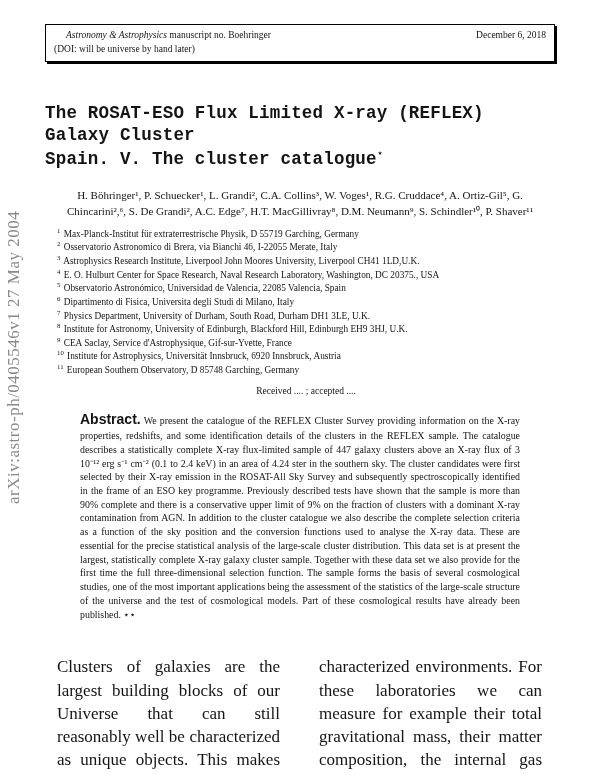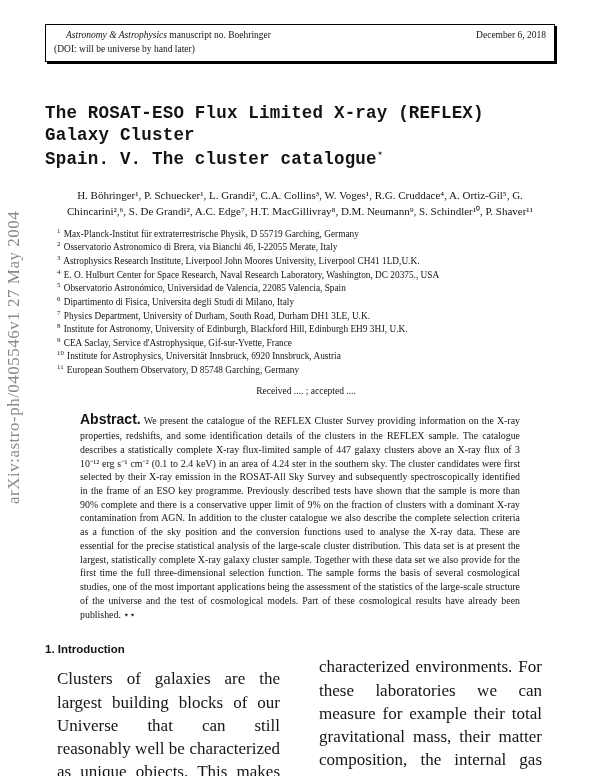--- a/index.html
+++ b/index.html
@@ -145,21 +145,20 @@
     <p class="received">Received .... ; accepted ....</p>
 
     <div class="abstract">
       <b>Abstract.</b>
       <span>We present the catalogue of the REFLEX Cluster Survey providing information on the X-ray properties, redshifts, and some identification details of the clusters in the REFLEX sample. The catalogue describes a statistically complete X-ray flux-limited sample of 447 galaxy clusters above an X-ray flux of 3 10⁻¹² erg s⁻¹ cm⁻² (0.1 to 2.4 keV) in an area of 4.24 ster in the southern sky. The cluster candidates were first selected by their X-ray emission in the ROSAT-All Sky Survey and subsequently spectroscopically identified in the frame of an ESO key programme. Previously described tests have shown that the sample is more than 90% complete and there is a conservative upper limit of 9% on the fraction of clusters with a dominant X-ray contamination from AGN. In addition to the cluster catalogue we also describe the complete selection criteria as a function of the sky position and the conversion functions used to analyse the X-ray data. These are essential for the precise statistical analysis of the large-scale cluster distribution. This data set is at present the largest, statistically complete X-ray galaxy cluster sample. Together with these data set we also provide for the first time the full three-dimensional selection function. The sample forms the basis of several cosmological studies, one of the most important applications being the assessment of the statistics of the large-scale structure of the universe and the test of cosmological models. Part of these cosmological results have already been published. ⋆⋆</span>
     </div>
 
     <div class="columns">
 
       <div class="col left">
-        <h2 class="sec">1. Introduction</h2>
         <p class="body-par">Clusters of galaxies are the largest building blocks of our Universe that can still reasonably well be characterized as unique objects. This makes them on one hand very important large-scale astrophysical laboratories in which a large variety of astrophysical processes can be studied in well</p>
 
         <div class="footnotes">
           <div class="fnrule"></div>
           <p class="fn"><span class="lbl">Send offprint requests to:</span> <span>H. Böhringer</span><br></p>
 
         </div>
       </div>
 
       <div class="col right">

